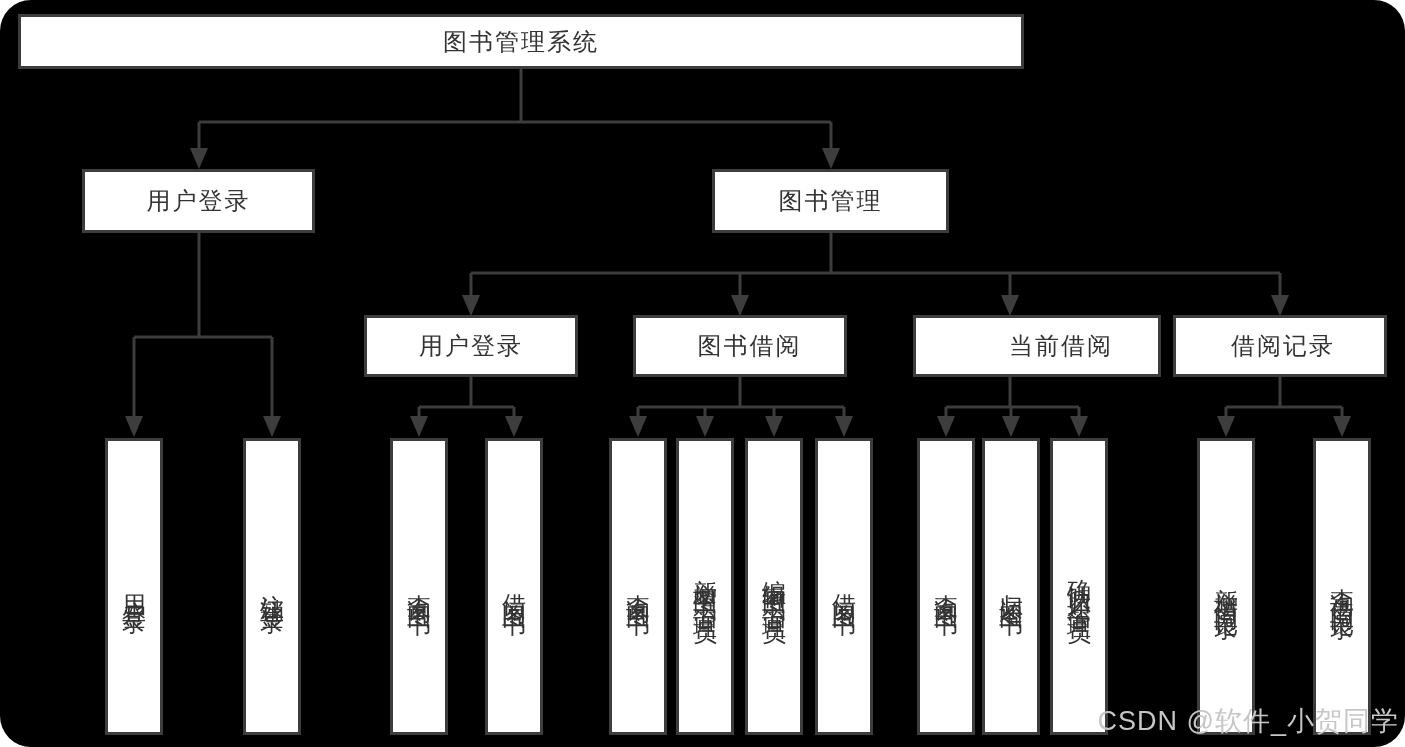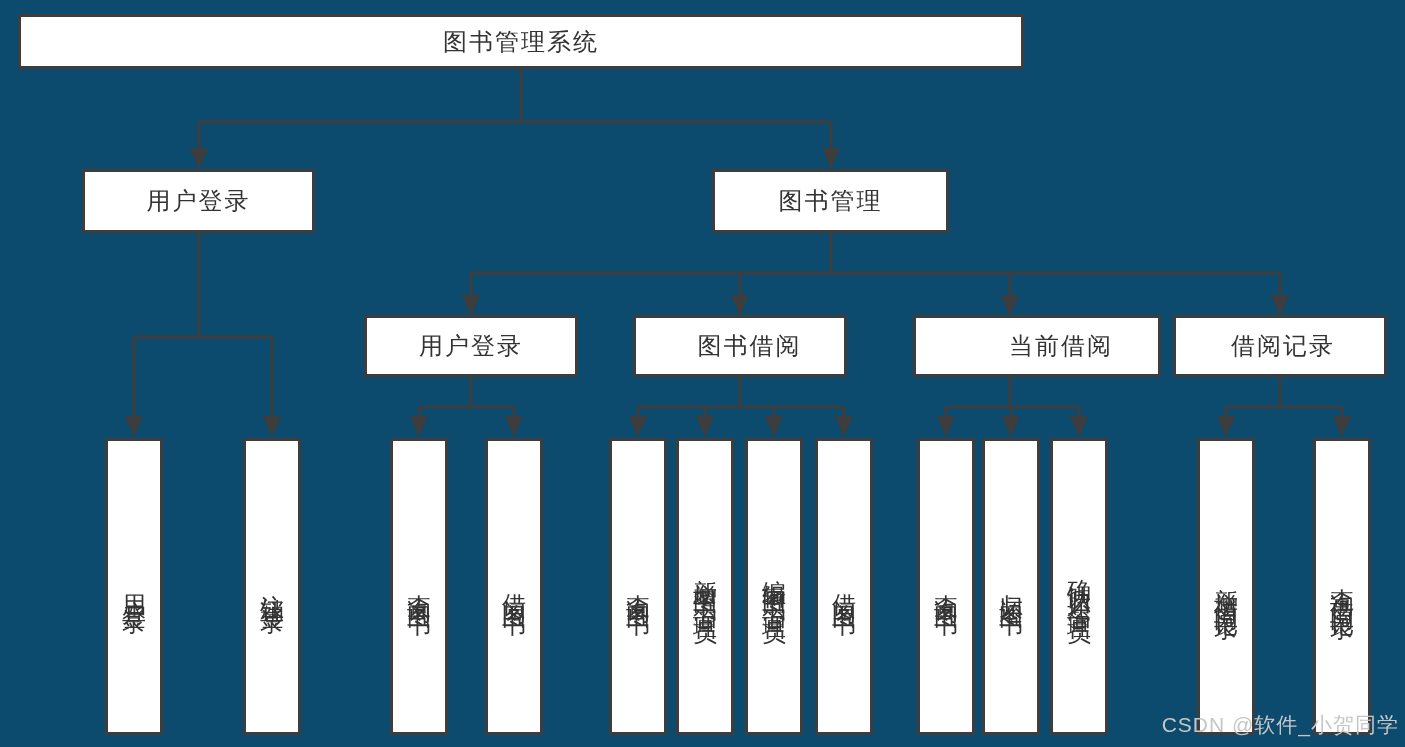--- a/index.html
+++ b/index.html
@@ -5,22 +5,23 @@
   html, body {
     margin: 0;
     padding: 0;
     background: #ffffff;
     font-family: "Liberation Sans", "DejaVu Sans", sans-serif;
   }
   .canvas {
     position: relative;
     width: 1405px;
     height: 747px;
-    background: #0c4a6e;
+    background: #000000;
     overflow: hidden;
+    border-radius: 31px;
   }
   .wires {
     position: absolute;
     top: 0; left: 0;
     width: 1405px;
     height: 747px;
   }
   .node {
     position: absolute;
     box-sizing: border-box;
@@ -48,21 +49,21 @@
     writing-mode: vertical-rl;
     text-orientation: mixed;
     font-size: 24px;
     letter-spacing: 6px;
     line-height: 1;
   }
   .watermark {
     position: absolute;
     right: 6px;
     bottom: 8px;
-    font-size: 21px;
+    font-size: 27px;
     color: #c6c6c6;
     letter-spacing: 1px;
     white-space: nowrap;
     z-index: 5;
     pointer-events: none;
     margin-top: 40px;
   }
 </style>
 </head>
 <body>

